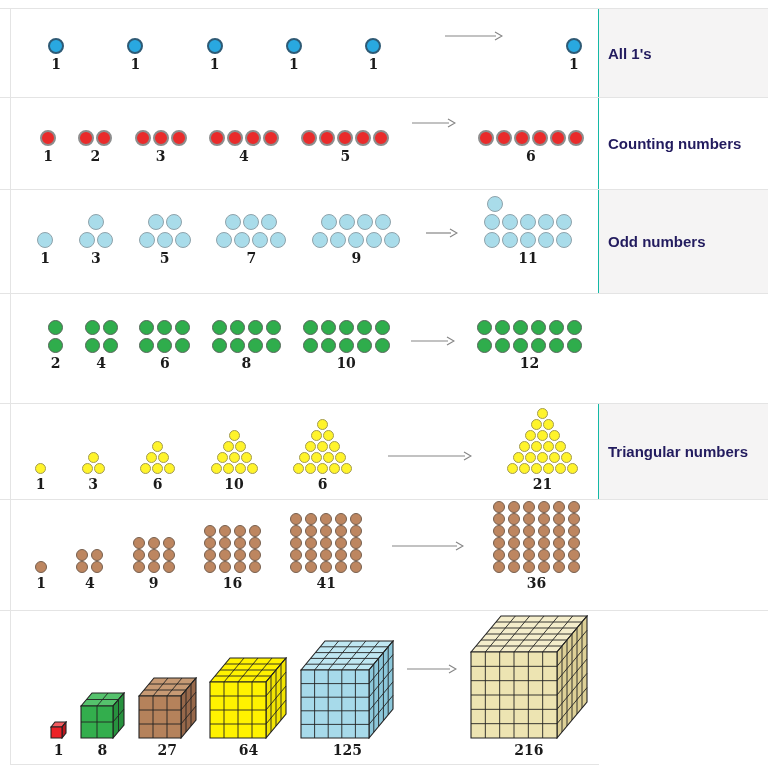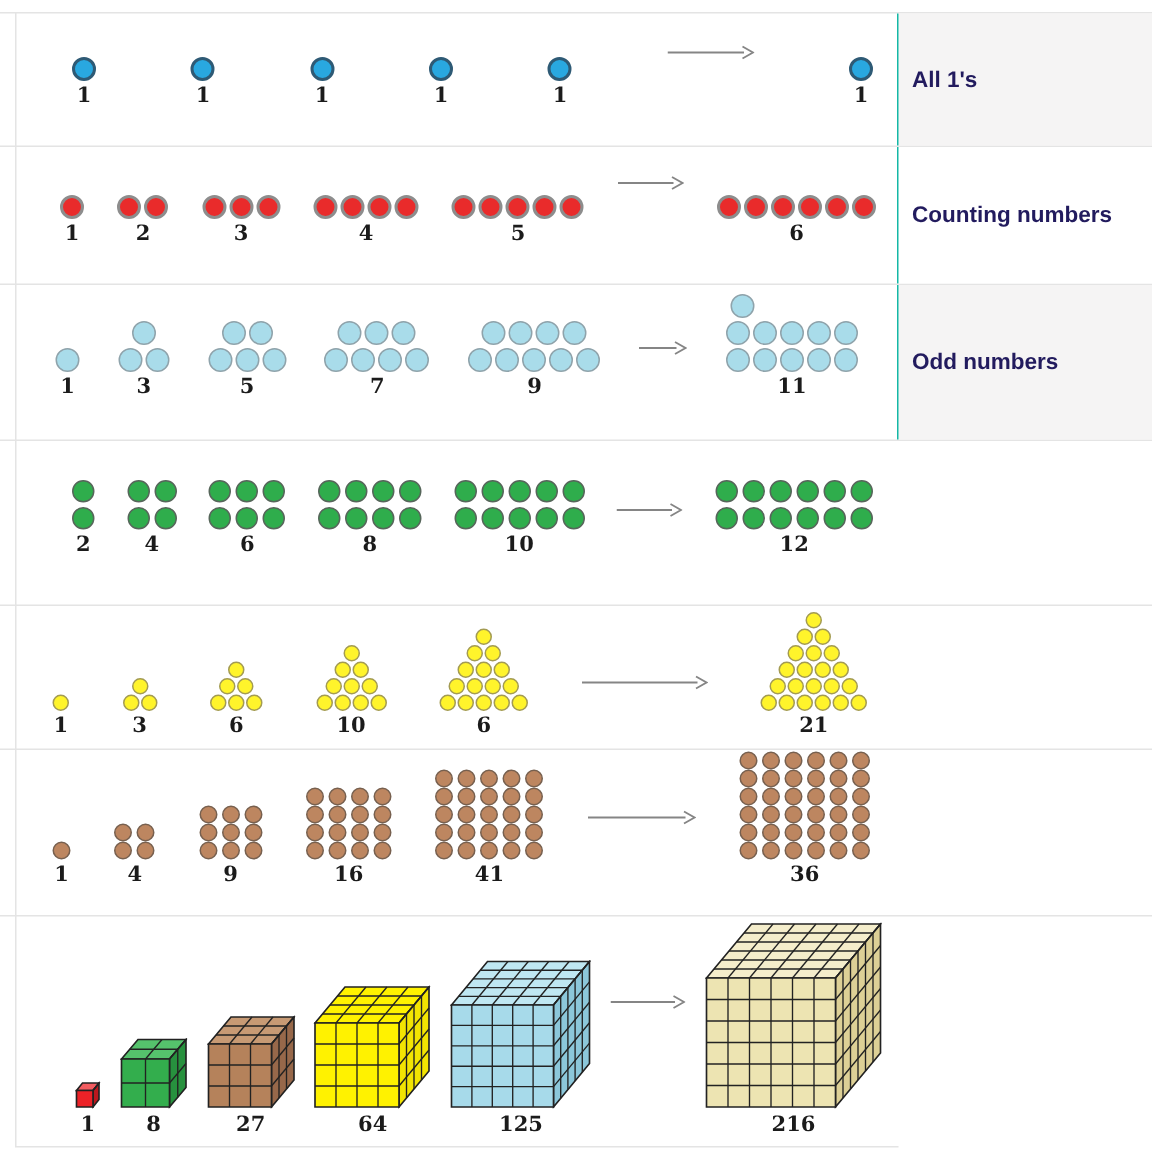--- a/index.html
+++ b/index.html
@@ -510,20 +510,23 @@
                 <div class="dot" style="width: 11px; height: 11px; background: rgb(255, 244, 43); border: 1.5px solid rgb(163, 155, 82); margin-left: 1px;"></div>
                 <div class="dot" style="width: 11px; height: 11px; background: rgb(255, 244, 43); border: 1.5px solid rgb(163, 155, 82); margin-left: 1px;"></div>
                 <div class="dot" style="width: 11px; height: 11px; background: rgb(255, 244, 43); border: 1.5px solid rgb(163, 155, 82); margin-left: 1px;"></div>
                 <div class="dot" style="width: 11px; height: 11px; background: rgb(255, 244, 43); border: 1.5px solid rgb(163, 155, 82); margin-left: 1px;"></div>
                 <div class="dot" style="width: 11px; height: 11px; background: rgb(255, 244, 43); border: 1.5px solid rgb(163, 155, 82); margin-left: 1px;"></div>
               </div>
             </div>
             <div class="num">21</div>
           </div>
         </div>
+        <div class="label-cell" style="background: rgb(245, 244, 244);">
+          <span class="seq-label">Triangular numbers</span>
+        </div>
       </div>
       <div class="seq-row" style="height: 111px;">
         <div class="content" style="padding: 0px 18px 20px 25px;">
           <div class="group">
             <div class="dot-grid">
               <div class="dot-row">
                 <div class="dot" style="width: 12px; height: 12px; background: rgb(189, 134, 96); border: 1.5px solid rgb(119, 96, 79);"></div>
               </div>
             </div>
             <div class="num">1</div>

